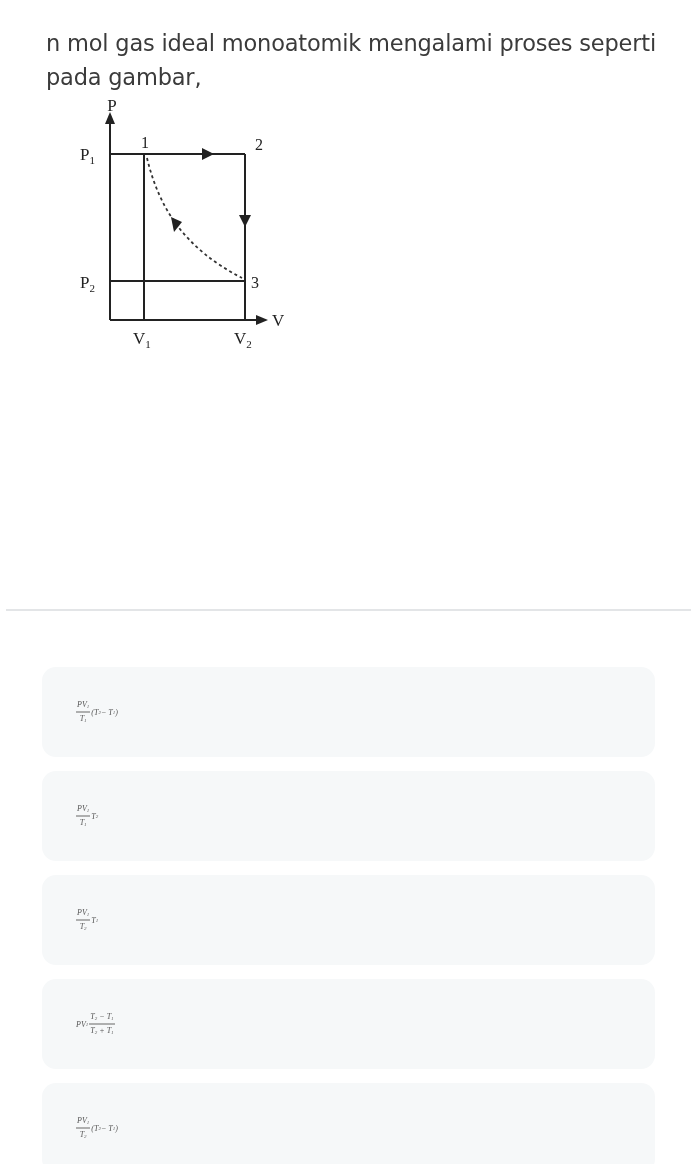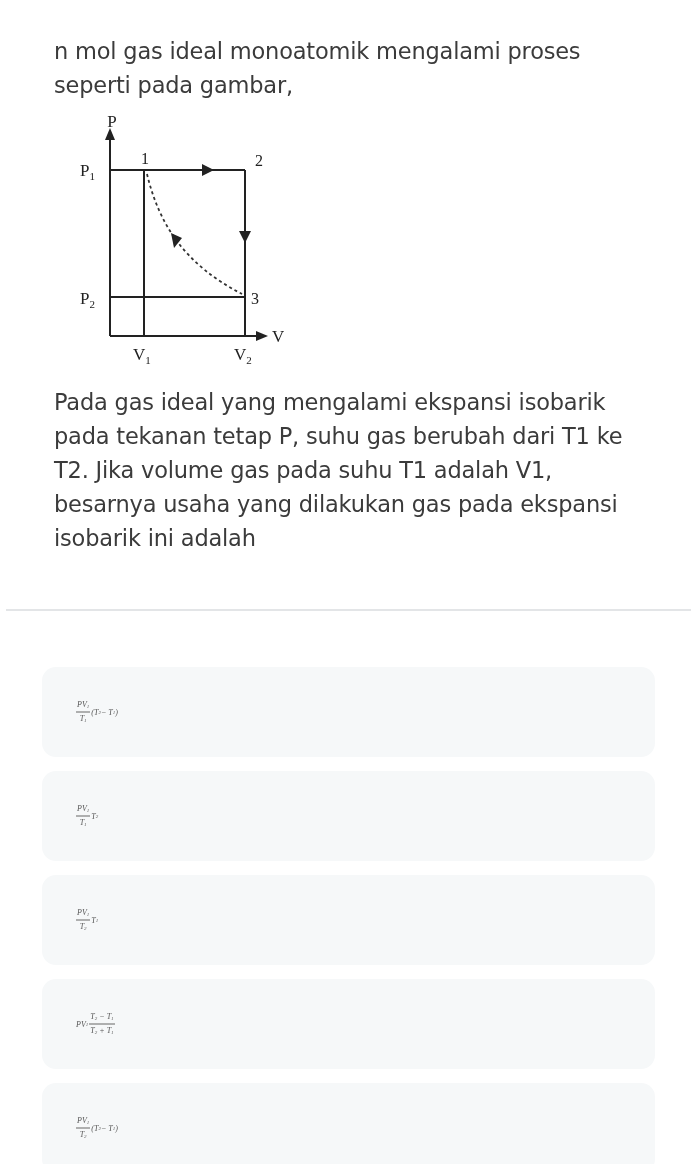--- a/index.html
+++ b/index.html
@@ -18,21 +18,21 @@
   .question {
     position: absolute;
     left: 42px;
     top: 22px;
     width: 620px;
   }
   .q-text {
     font-size: 22.5px;
     line-height: 34px;
     color: #3b3b3b;
-    margin: 12px;
+    margin: 4px;
     letter-spacing: -0.2px;
   }
   .figure {
     position: relative;
     width: 250px;
     height: 265px;
     margin-left: -8px;
     margin-top: 2px;
     margin-bottom: -6px;
   }
@@ -131,21 +131,20 @@
       <text x="46" y="190" font-family="Liberation Serif, serif" font-size="17" fill="#222"><tspan>P</tspan><tspan font-size="11" dy="4">2</tspan></text>
       <text x="99" y="246" font-family="Liberation Serif, serif" font-size="17" fill="#222"><tspan>V</tspan><tspan font-size="11" dy="4">1</tspan></text>
       <text x="200" y="246" font-family="Liberation Serif, serif" font-size="17" fill="#222"><tspan>V</tspan><tspan font-size="11" dy="4">2</tspan></text>
 
       <text x="107" y="50" font-family="Liberation Serif, serif" font-size="16" fill="#222">1</text>
       <text x="221" y="52" font-family="Liberation Serif, serif" font-size="16" fill="#222">2</text>
       <text x="217" y="190" font-family="Liberation Serif, serif" font-size="16" fill="#222">3</text>
     </svg>
   </div>
 
-  <p class="q-text">Pada gas ideal yang mengalami ekspansi isobarik pada tekanan tetap P, suhu gas berubah dari T1 ke T2. Jika volume gas pada suhu T1 adalah V1, besarnya usaha yang dilakukan gas pada ekspansi isobarik ini adalah</p>
 </div>
 
 <div class="divider"></div>
 
 <div class="options">
 
   <div class="option">
     <div class="formula">
       <span class="frac">
         <span class="num"><span>PV</span><sub>1</sub></span>

